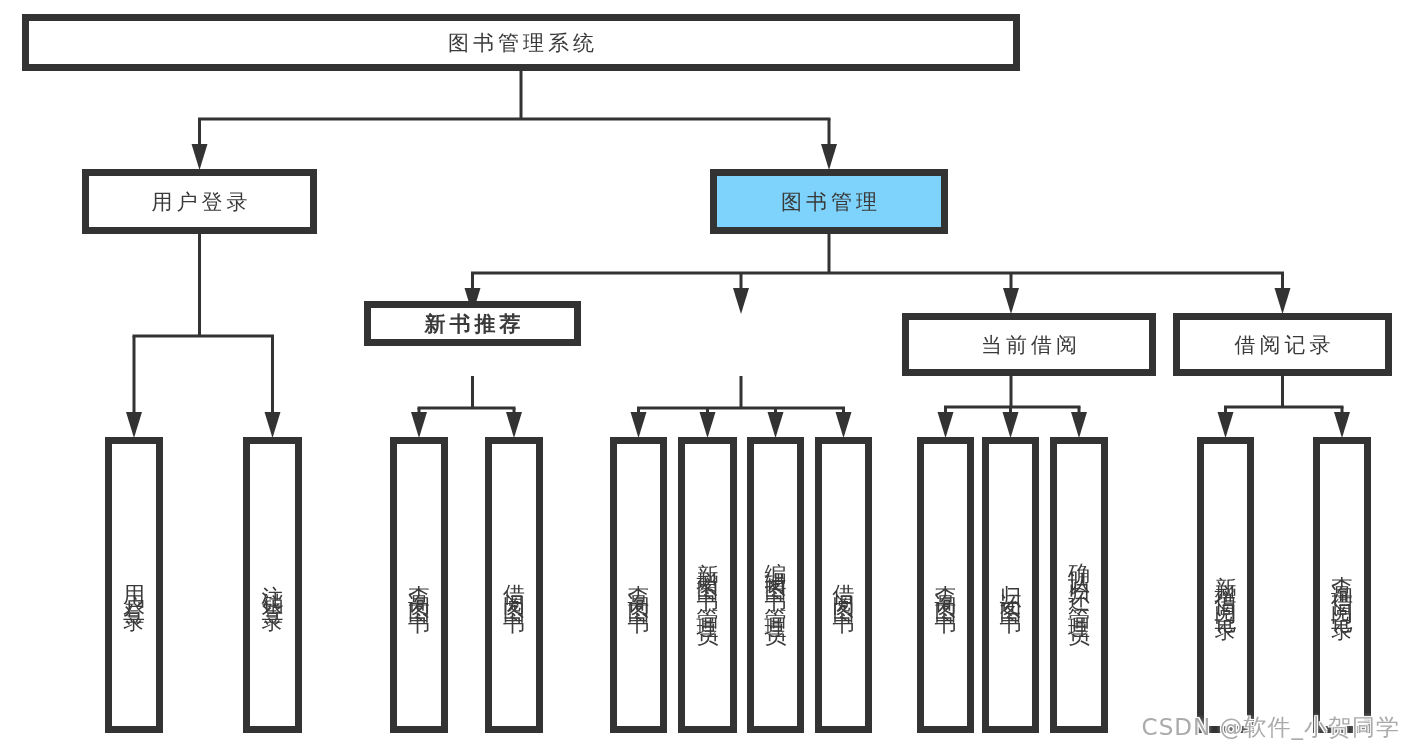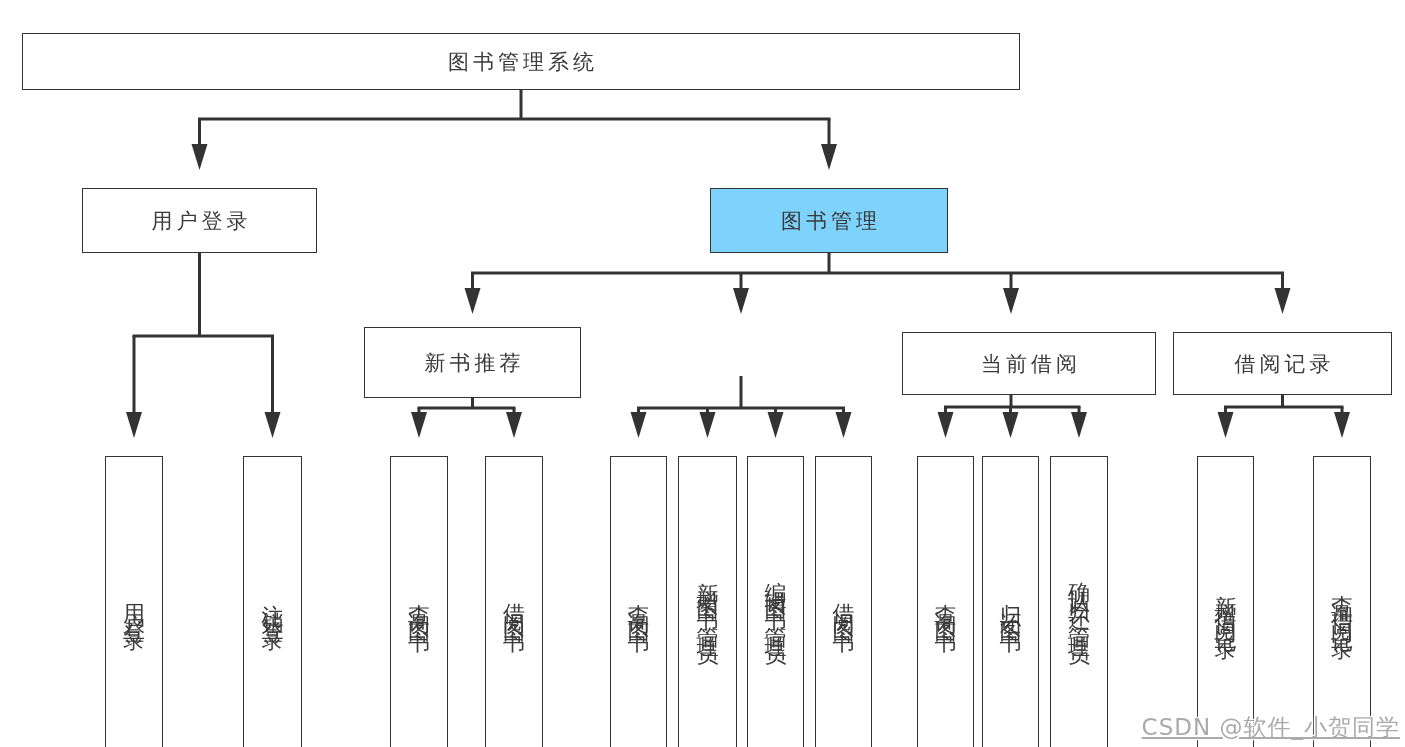--- a/index.html
+++ b/index.html
@@ -23,28 +23,27 @@
   #connectors {
     position: absolute;
     left: 0; top: 0;
     width: 1405px;
     height: 747px;
     z-index: 1;
   }
   .node {
     position: absolute;
     box-sizing: border-box;
-    border: 1px solid #eab308;
+    border: 7px solid #eab308;
     background: #ffffff;
     display: flex;
     align-items: center;
     justify-content: center;
     z-index: 2;
     color: #3a3a3a;
-    margin-top: 19px;
   }
   .node .label {
     font-size: 21px;
     letter-spacing: 4px;
     white-space: nowrap;
     text-indent: 4px; 
   }
   .node.vertical .label {
     writing-mode: vertical-rl;
     text-orientation: mixed;
@@ -62,21 +61,20 @@
     font-size: 23px;
     color: #aaaaaa;
     letter-spacing: 1px;
     text-shadow:
       1px 1px 0 #ffffff,
       -1px -1px 0 #ffffff,
       1px -1px 0 #ffffff,
       -1px 1px 0 #ffffff,
       0 0 4px #ffffff;
     white-space: nowrap;
-    text-decoration: underline;
   }
 </style>
 </head>
 <body>
 
 <div id="diagram">
   <svg id="connectors" xmlns="http://www.w3.org/2000/svg">
       <line x1="521" y1="71" x2="521" y2="119" stroke="#333333" stroke-width="3"></line>
       <line x1="198" y1="119" x2="830.5" y2="119" stroke="#333333" stroke-width="3"></line>
       <line x1="199.5" y1="119" x2="199.5" y2="151" stroke="#333333" stroke-width="3"></line>
@@ -133,21 +131,21 @@
   <div class="watermark">CSDN @软件_小贺同学</div>
 <div class="node" style="left: 22px; top: 14px; width: 998px; height: 57px; border-color: rgb(51, 51, 51); background: rgb(255, 255, 255); color: rgb(58, 58, 58);">
       <span class="label">图书管理系统</span>
     </div>
     <div class="node" style="left: 82px; top: 169px; width: 235px; height: 65px; border-color: rgb(51, 51, 51); background: rgb(255, 255, 255); color: rgb(58, 58, 58);">
       <span class="label">用户登录</span>
     </div>
     <div class="node" style="left: 710px; top: 169px; width: 238px; height: 65px; border-color: rgb(51, 51, 51); background: #7dd3fc; color: rgb(58, 58, 58);">
       <span class="label">图书管理</span>
     </div>
-    <div class="node" style="left: 364px; top: 308px; width: 217px; height: 71px; border-color: rgb(51, 51, 51); background: rgb(255, 255, 255); color: rgb(58, 58, 58);">
+    <div class="node" style="left: 364px; top: 301px; width: 217px; height: 45px; border-color: rgb(51, 51, 51); background: rgb(255, 255, 255); color: rgb(58, 58, 58); font-weight: bold;">
       <span class="label">新书推荐</span>
     </div>
     <div class="node" style="left: 902px; top: 313px; width: 254px; height: 63px; border-color: rgb(51, 51, 51); background: rgb(255, 255, 255); color: rgb(58, 58, 58);">
       <span class="label">当前借阅</span>
     </div>
     <div class="node" style="left: 1173px; top: 313px; width: 219px; height: 63px; border-color: rgb(51, 51, 51); background: rgb(255, 255, 255); color: rgb(58, 58, 58);">
       <span class="label">借阅记录</span>
     </div>
     <div class="node vertical" style="left: 105px; top: 437px; width: 58px; height: 296px; border-color: rgb(51, 51, 51); background: rgb(255, 255, 255); color: rgb(58, 58, 58);">
       <span class="label">用户登录</span>

